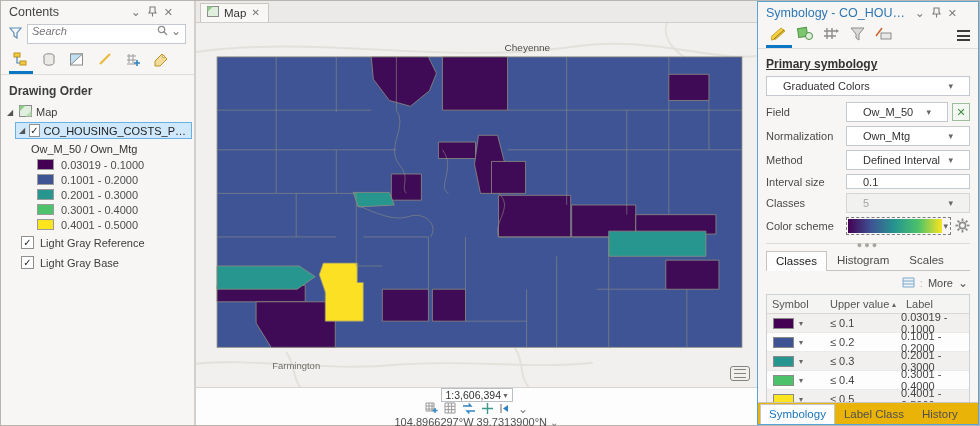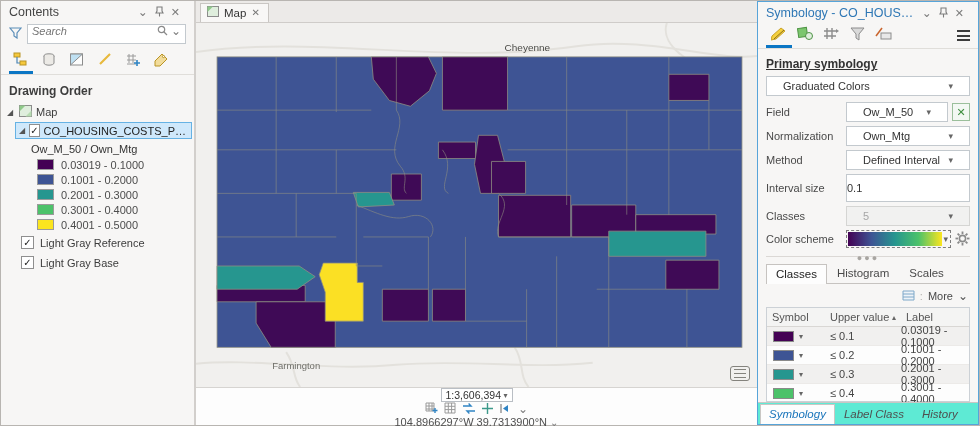--- a/index.html
+++ b/index.html
@@ -1,21 +1,21 @@
 <!DOCTYPE html>
 <html><head>
 <meta charset="utf-8">
 <style>
   * { margin:0; padding:0; box-sizing:border-box; }
   html,body { width:980px; height:426px; overflow:hidden; }
   body { font-family:"Liberation Sans", sans-serif; font-size:11px; color:#3c3c3c; background:#e6e4e1; }
   .app { display:flex; width:980px; height:426px; border:1px solid #b8b5b1; background:#e6e4e1; }
 
   
-  .pane-header { display:flex; align-items:center; padding:4px 14px 3px 8px; }
+  .pane-header { display:flex; align-items:center; padding:4px 21px 3px 8px; }
   .pane-title { flex:1; font-size:12.5px; color:#444; white-space:nowrap; overflow:hidden; text-overflow:ellipsis; }
   .hdr-icon { color:#7c7c7c; font-size:11px; margin-left:7px; cursor:pointer; line-height:1; }
   .chev { font-size:12px; }
   .combo { background:#fff; border:1px solid #c3c9ce; height:20px; display:flex; align-items:center; padding:0 16px; color:#333; }
   .combo .dd { margin-left:auto; color:#666; font-size:9px; padding-left:4px; }
   .check { width:13px; height:13px; border:1px solid #8f8f8f; background:#fff; display:inline-flex; align-items:center; justify-content:center; font-size:10px; color:#222; }
   .vdiv { width:1px; height:14px; background:#d7d5d2; margin:0 5px; }
 
   
   .contents { width:195px; background:#f7f6f5; border-right:2px solid #d2cfcc; display:flex; flex-direction:column; }
@@ -59,21 +59,21 @@
   .s-toolbar { display:flex; align-items:flex-end; padding:3px 8px 0 8px; border-bottom:1px solid #e0deda; }
   .s-tool { width:26px; padding-bottom:4px; display:flex; justify-content:center; border-bottom:3px solid transparent; }
   .s-tool.active { border-bottom:3px solid #0b76c4; }
   .burger { margin-left:auto; display:flex; flex-direction:column; gap:2.5px; padding-bottom:7px; }
   .burger i { width:13px; height:2px; background:#3c3c3c; display:block; }
   .s-body { padding:6px 8px 0 8px; display:flex; flex-direction:column; flex:1; min-height:0; }
   .s-heading { font-weight:bold; font-size:12px; color:#323232; margin:2px 0 5px 0;text-decoration:underline; }
   .form-row { display:flex; align-items:center; margin-bottom:4px; gap:4px; }
   .form-row .lbl { width:76px; color:#4a4a4a; font-size:11px; flex-shrink:0; }
   .form-row .combo, .form-row .tinput { flex:1; min-width:0; }
-  .tinput { background:#fff; border:1px solid #c3c9ce; height:28px; display:flex; align-items:center; padding:0 0; color:#333; }
+  .tinput { background:#fff; border:1px solid #c3c9ce; height:15px; display:flex; align-items:center; padding:0 16px; color:#333; }
   .combo.disabled { background:#f1f1f0; color:#a6a6a6; border-color:#d5d5d3; }
   .scheme { flex:1; height:18px; border:1px dashed #7d7d7d; display:flex; align-items:center; padding:0 2px 0 0; }
   .scheme .bar { flex:1; height:14px; margin:1px; }
   .xbtn { width:18px; height:18px; border:1px solid #9bbf9b; background:#f3f8f3; color:#3f8e3f; font-size:11px; display:flex; align-items:center; justify-content:center; }
   .splitter { border-top:1px solid #dbd8d5; margin:4px 0 0 0; position:relative; height:7px; }
   .splitter span { position:absolute; left:50%; top:-4px; transform:translateX(-50%); color:#a8a5a1; font-size:9px; letter-spacing:2px; }
   .s-tabs { display:flex; align-items:flex-end; border-bottom:1px solid #c6c3c0; }
   .s-tab { padding:3px 9px 4px 9px; font-size:11.5px; color:#4a4a4a; border:1px solid transparent; border-bottom:none; cursor:pointer; }
   .s-tab.active { background:#fdfdfd; border-color:#c6c3c0; color:#222; margin-bottom:-1px; }
   .more-row { display:flex; align-items:center; justify-content:flex-end; gap:5px; padding:5px 2px 4px 0; color:#4a4a4a; }
@@ -83,21 +83,21 @@
   .th-sym { width:58px; }
   .th-up { width:76px; display:flex; align-items:center; justify-content:space-between; }
   .th-lab { flex:1; }
   .t-row { display:flex; align-items:center; height:19px; border-bottom:1px solid #eceae8; }
   .t-row:nth-child(even) { background:#f1f0ef; }
   .cell-sym { width:58px; display:flex; align-items:center; gap:5px; padding-left:6px; }
   .row-swatch { width:21px; height:11px; border:1px solid #8a8a8a; }
   .cell-dd { font-size:8px; color:#666; }
   .cell-up { width:76px; color:#444; padding-left:5px; }
   .cell-lab { flex:1; color:#444; }
-  .b-tabs { display:flex; align-items:flex-end; background:#5eead4; border-top:1px solid #c9c7c4; height:22px; padding-left:2px;font-style:italic; }
+  .b-tabs { display:flex; align-items:flex-end; background:#eab308; border-top:1px solid #c9c7c4; height:22px; padding-left:2px; }
   .b-tab { padding:3px 8px 4px 8px; font-size:11.5px; color:#4f4f4f; border:1px solid transparent; border-bottom:none; }
   .b-tab.active { background:#fdfdfd; border-color:#c9c7c4; color:#1a75bb; margin-top:-1px; }
 </style>
 </head>
 <body>
 
 <div class="app">
 
   <aside class="contents">
     <div class="pane-header">

